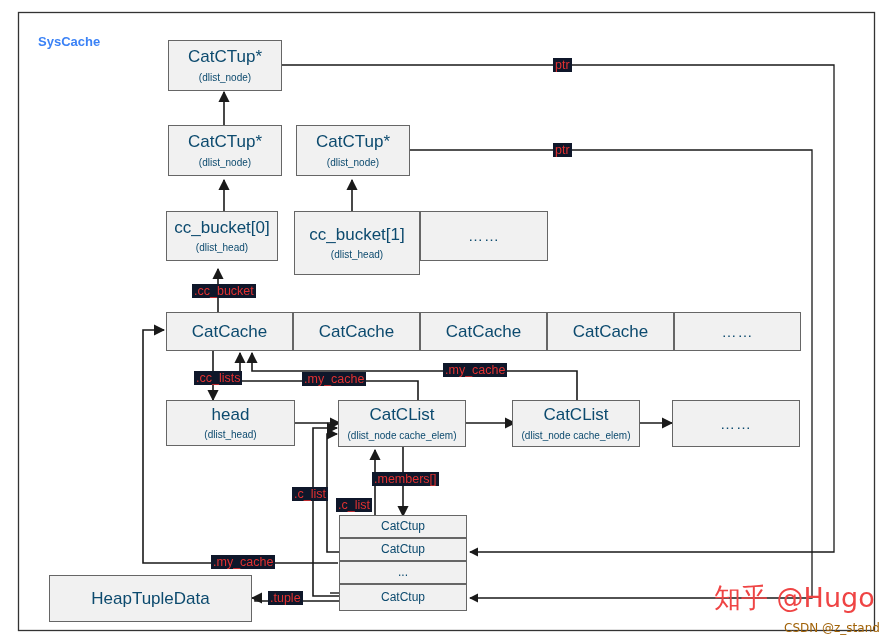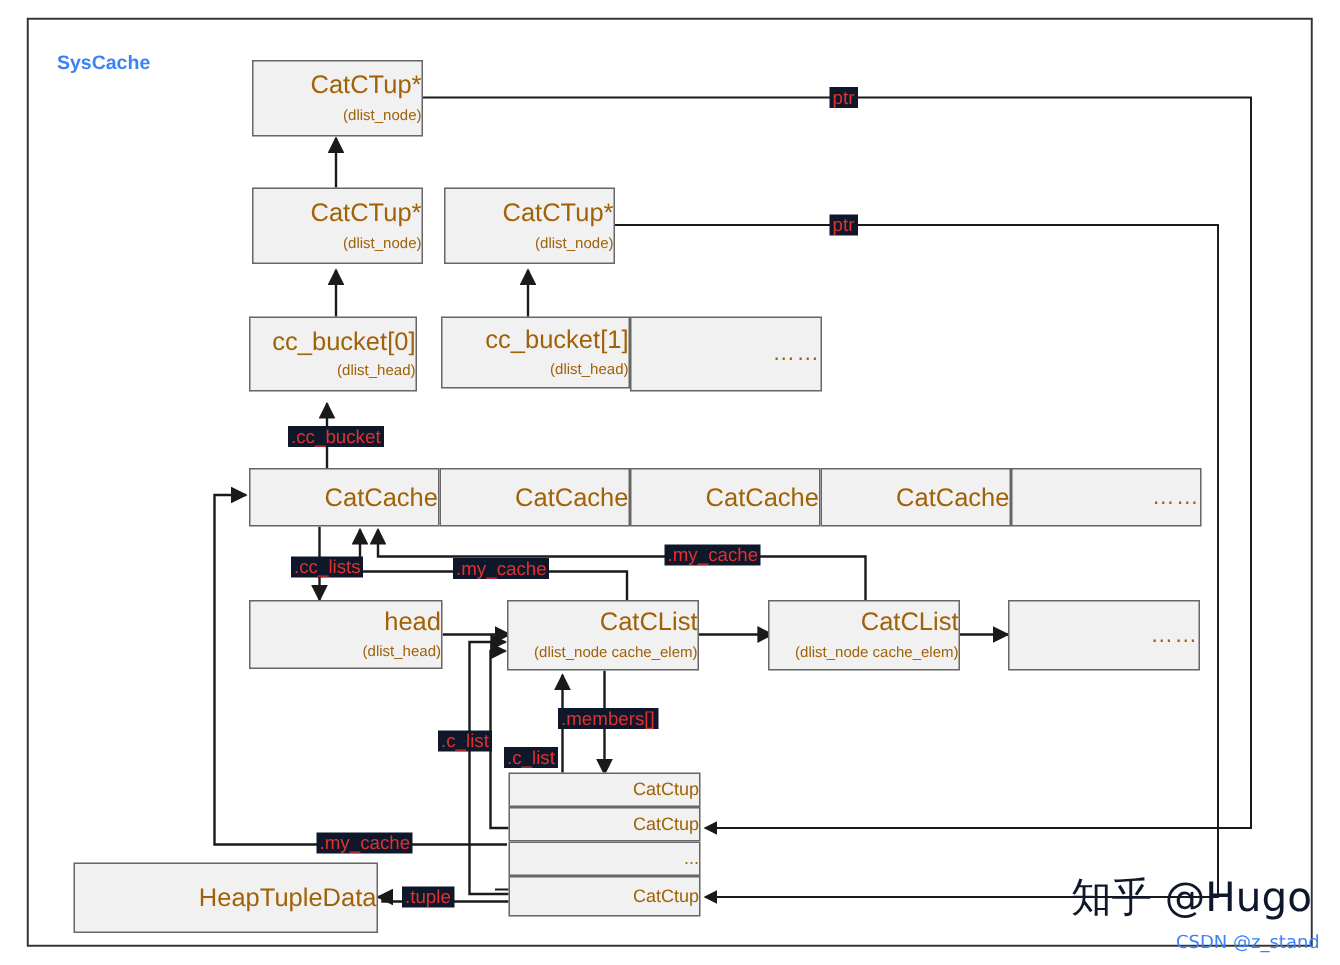--- a/index.html
+++ b/index.html
@@ -25,23 +25,23 @@
     width: 893px;
     height: 643px;
   }
   .box {
     position: absolute;
     box-sizing: border-box;
     background: #f1f1f1;
     border: 1px solid #666666;
     display: flex;
     flex-direction: column;
-    align-items: flex-end;
+    align-items: center;
     justify-content: center;
-    color: #a16207;
+    color: #0c4a6e;
     z-index: 3;
   }
   .box .main {
     font-size: 17px;
     line-height: 1.15;
     white-space: nowrap;
   }
   .box .sub {
     font-size: 10px;
     line-height: 1.2;
@@ -64,29 +64,29 @@
     color: #e03131;
     background: #0f172a;
     padding: 0 2px;
     z-index: 5;
     white-space: nowrap;
     line-height: 14px;
   }
   .wm-main {
     position: absolute;
     font-size: 27px;
-    color: #0f172a;
+    color: #ef4444;
     z-index: 6;
     white-space: nowrap;
     font-family: "DejaVu Sans", sans-serif;
   }
   .wm-sub {
     position: absolute;
     font-size: 12px;
-    color: #3b82f6;
+    color: #a16207;
     z-index: 6;
     white-space: nowrap;
     font-family: "DejaVu Sans", sans-serif;
   }
 </style>
 </head>
 <body>
 
 <div id="canvas">
 
@@ -151,21 +151,21 @@
 
   <div class="box" style="left:296px; top:125px; width:114px; height:51px;">
     <div class="main">CatCTup*</div>
     <div class="sub">(dlist_node)</div>
   </div>
 
   <div class="box" style="left:166px; top:211px; width:112px; height:50px;">
     <div class="main">cc_bucket[0]</div>
     <div class="sub">(dlist_head)</div>
   </div>
-  <div class="box" style="left:294px; top:211px; width:126px; height:48px;">
+  <div class="box" style="left:294px; top:211px; width:126px; height:64px;">
     <div class="main">cc_bucket[1]</div>
     <div class="sub">(dlist_head)</div>
   </div>
   <div class="box dots" style="left:420px; top:211px; width:128px; height:50px;">
     <div class="main">……</div>
   </div>
 
   <div class="box" style="left:166px; top:312px; width:127px; height:39px;">
     <div class="main">CatCache</div>
   </div>

